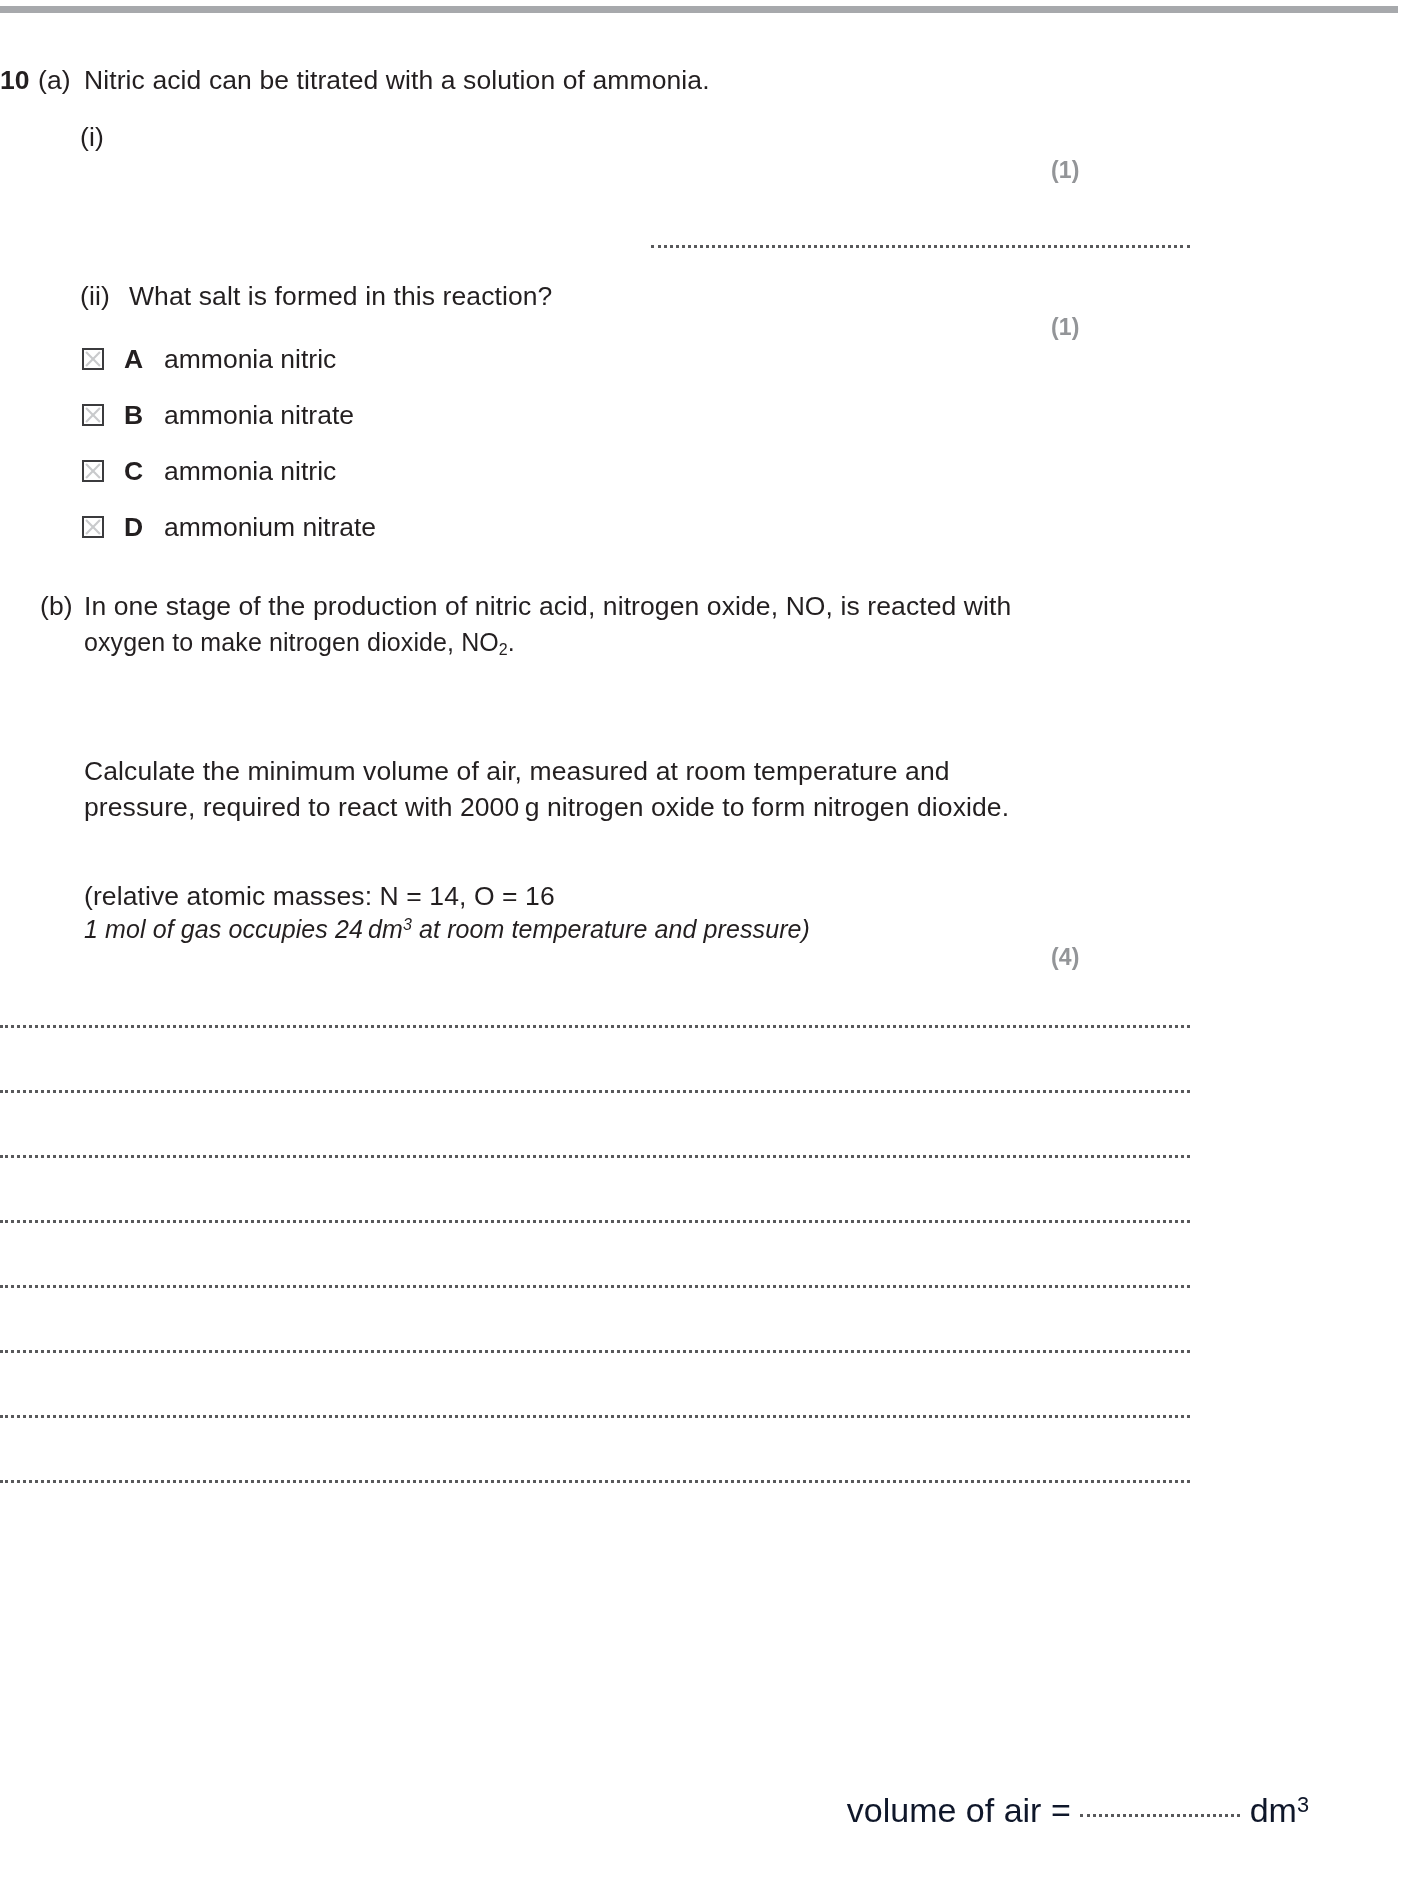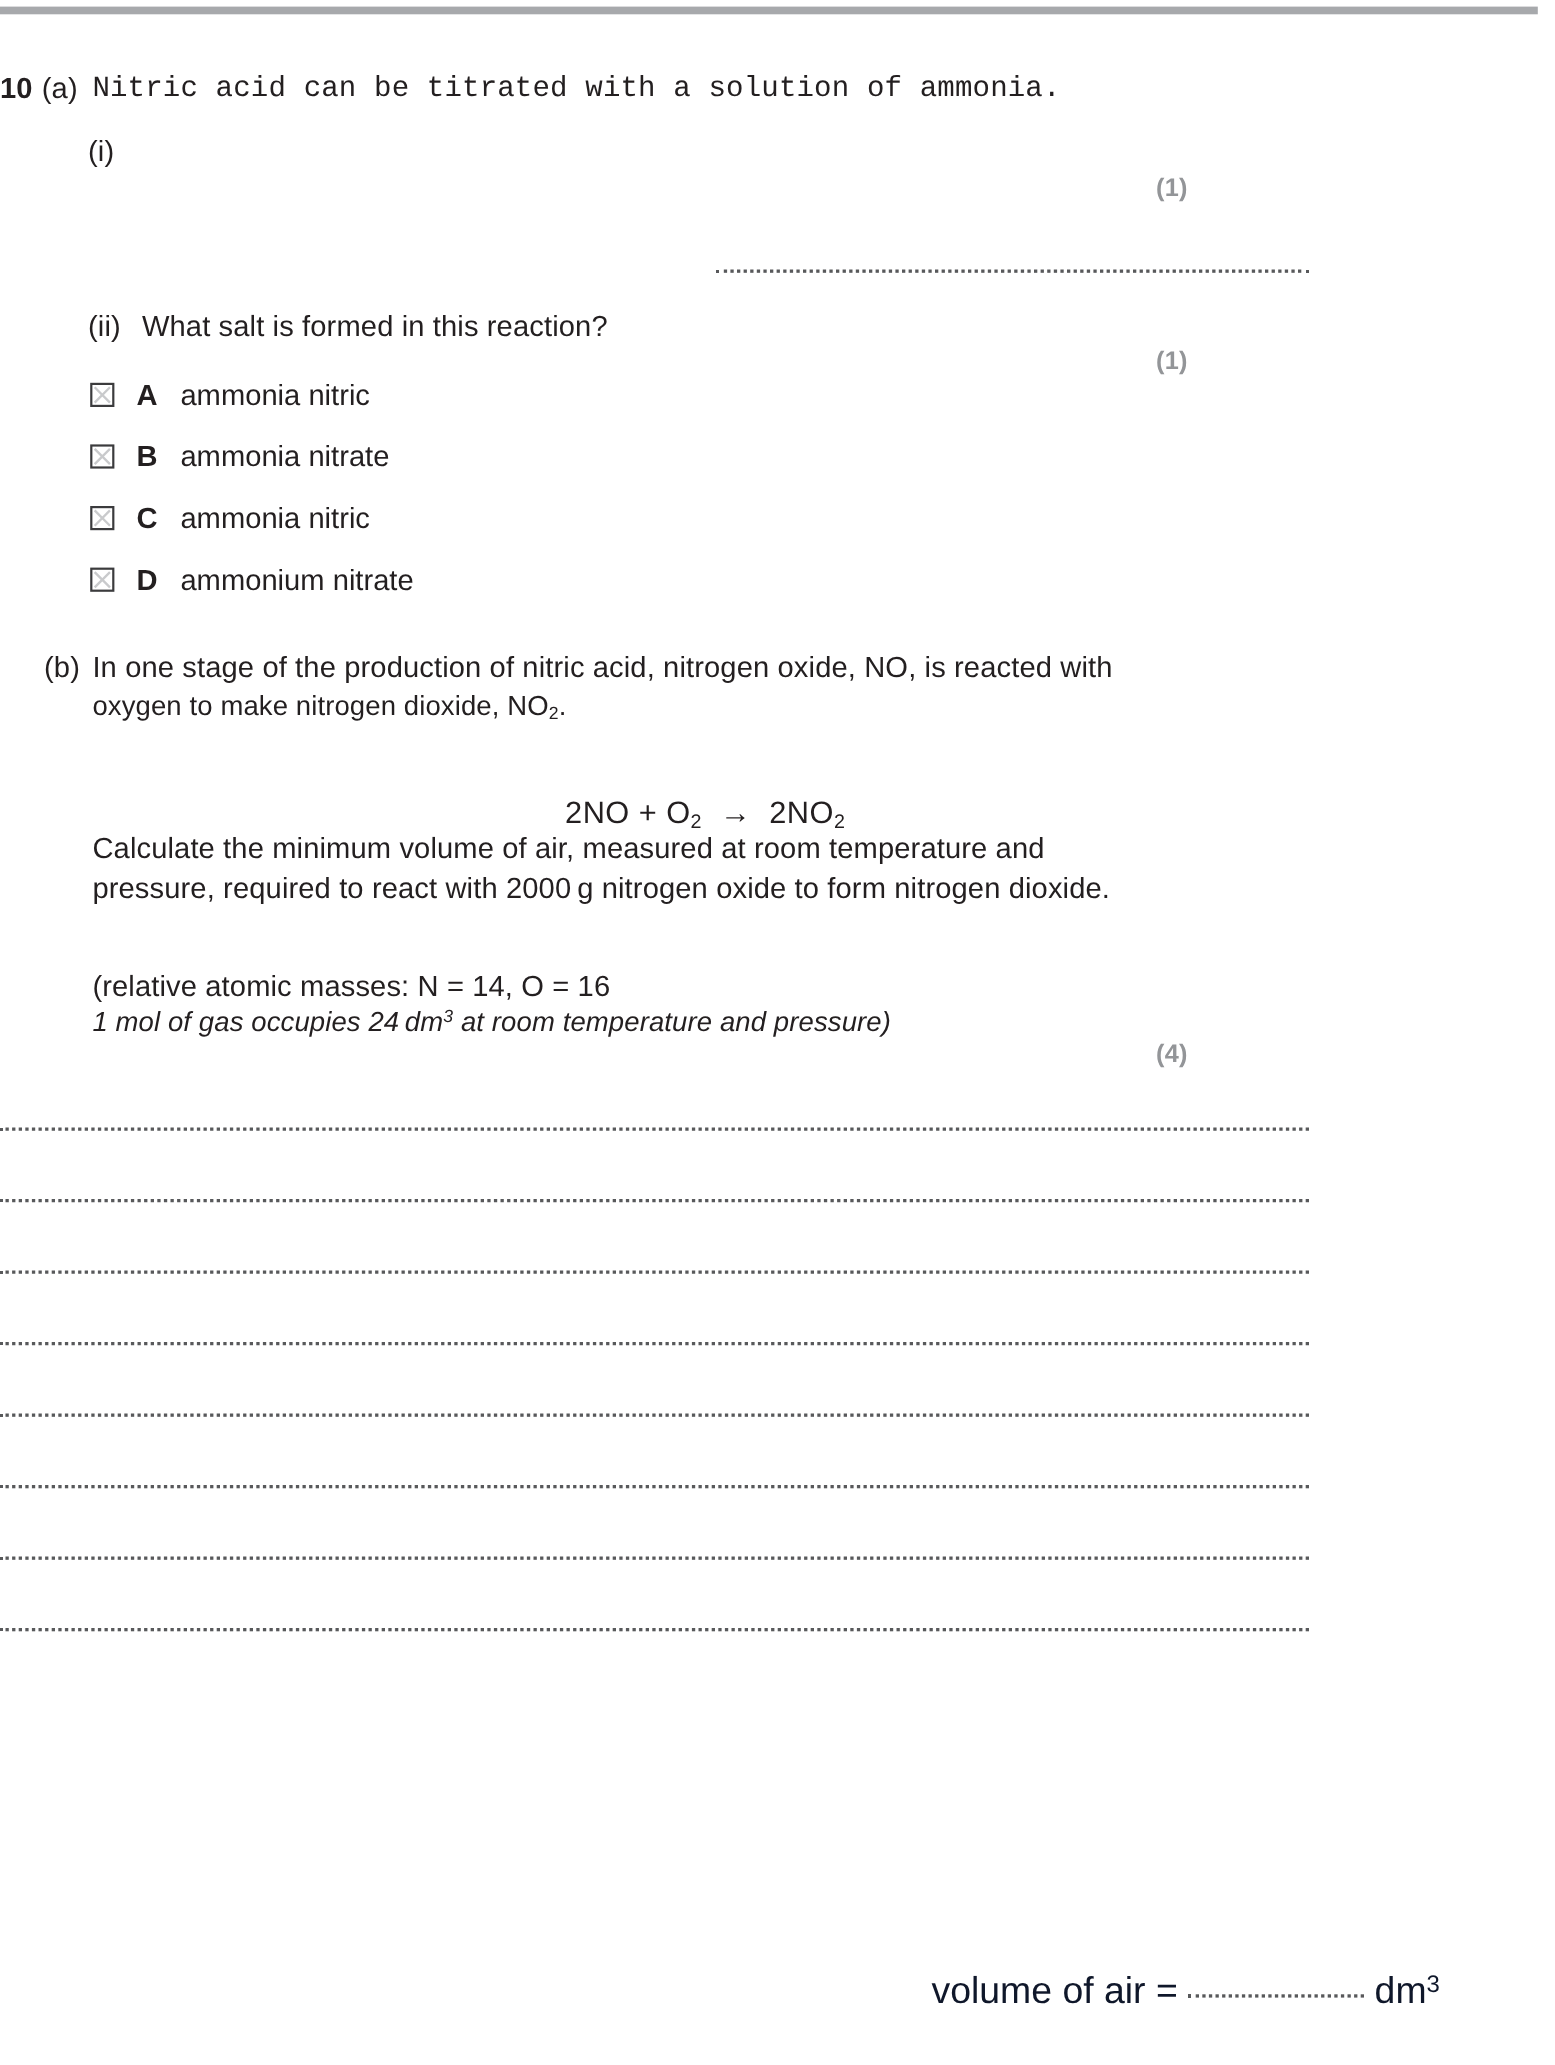--- a/index.html
+++ b/index.html
@@ -147,21 +147,21 @@
 <body>
 
 <div class="page">
 
   <div class="top-rule"></div>
 
   <div class="txt qnum" style="left:0px; top:62px;">10</div>
 
   <div class="txt" style="left:38px; top:62px;">(a)</div>
 
-  <div class="txt" style="left:84px; top:62px;font-family:Liberation Mono, monospace;">Nitric acid can be titrated with a solution of ammonia.</div>
+  <div class="txt" style="left:84px; top:62px;">Nitric acid can be titrated with a solution of ammonia.</div>
 
   <div class="txt" style="left:80px; top:119px;">(i)</div>
 
 
   <div class="marks" style="left:1051px; top:157px;">(1)</div>
 
   <div class="dotline" style="left:651px; top:245px; width:539px;"></div>
 
   <div class="txt" style="left:80px; top:278px;">(ii)</div>
 
@@ -214,23 +214,20 @@
   </div>
 
   <div class="txt" style="left:40px; top:588px;">(b)</div>
 
   <div class="txt" style="left:84px; top:588px;">In one stage of the production of nitric acid, nitrogen oxide, NO, is reacted with</div>
 
   <div class="blk" style="left:84px; top:624px;">
     <span>oxygen to make nitrogen dioxide, NO</span><sub>2</sub><span>.</span>
   </div>
 
-  <div class="equation" style="left:481px; top:691px;">
-    <span>2NO</span><span> </span><span>+</span><span> </span><span>O</span><sub>2</sub><span>  </span><span>→</span><span>  </span><span>2NO</span><sub>2</sub>
-  </div>
 
   <div class="txt" style="left:84px; top:753px;">Calculate the minimum volume of air, measured at room temperature and</div>
 
   <div class="txt" style="left:84px; top:789px;">pressure, required to react with 2000 g nitrogen oxide to form nitrogen dioxide.</div>
 
 
   <div class="txt" style="left:84px; top:878px;">(relative atomic masses: N = 14, O = 16</div>
 
   <div class="blk" style="left:84px; top:911px;font-style:italic;">
     <span>1 mol of gas occupies 24 dm</span><sup>3</sup><span> at room temperature and pressure)</span>

